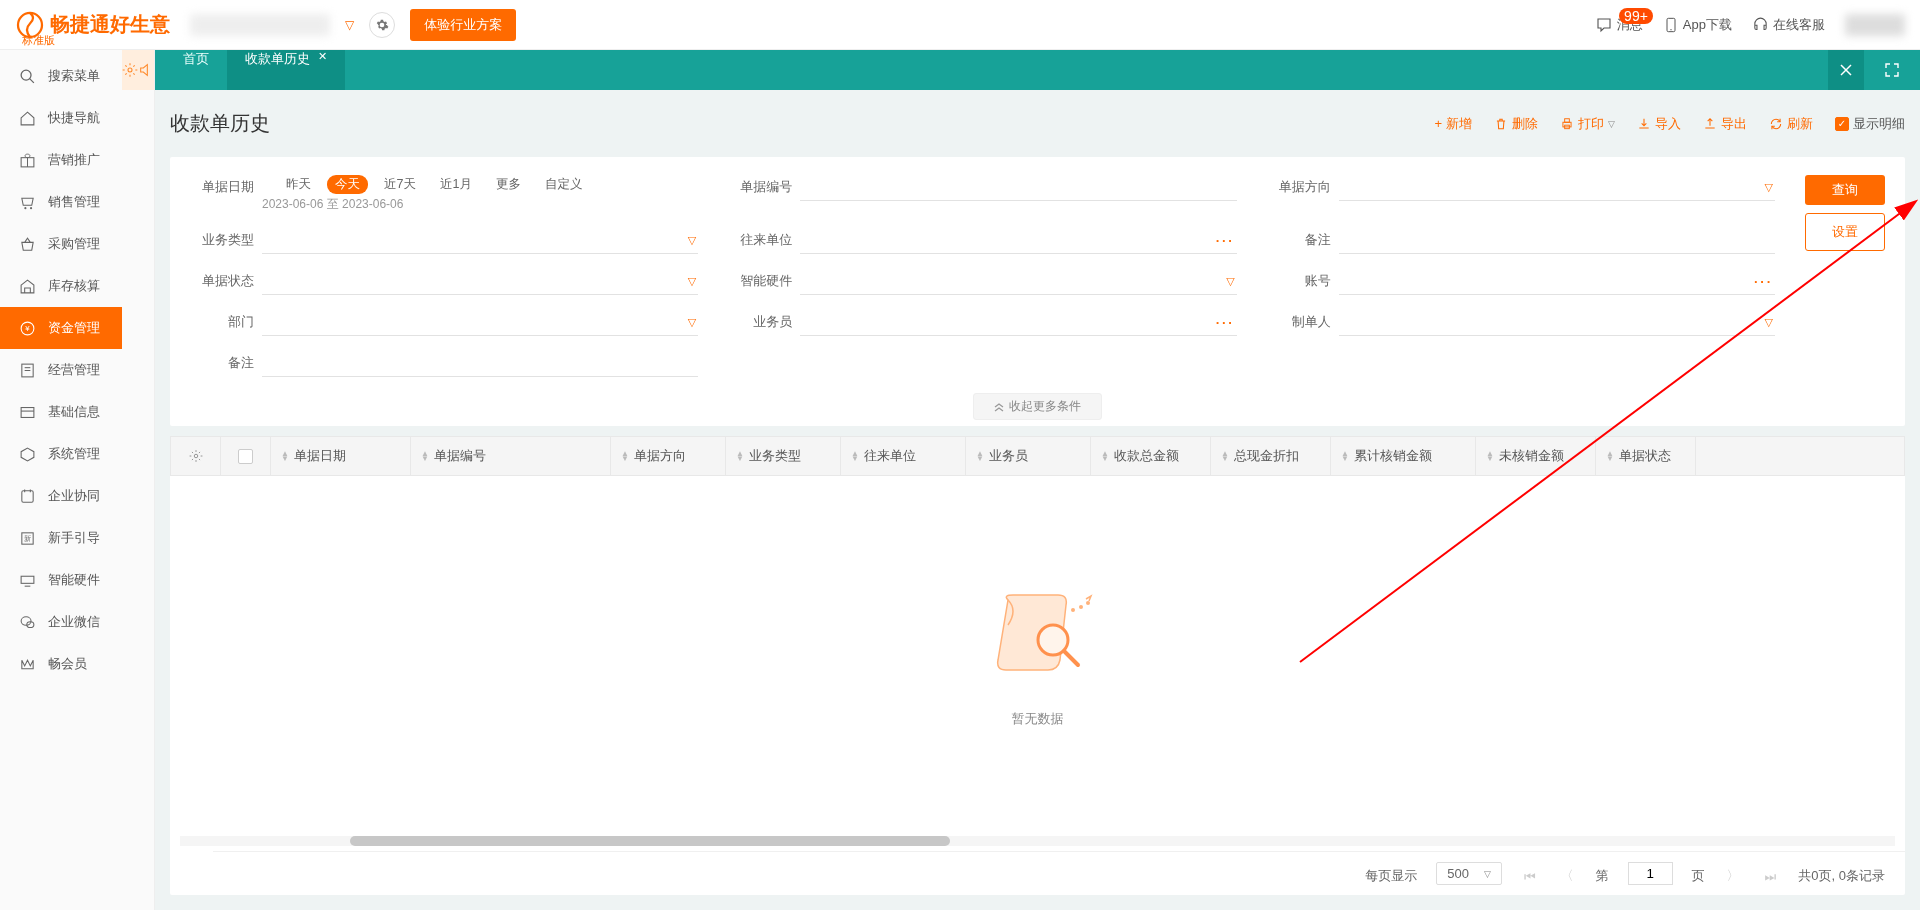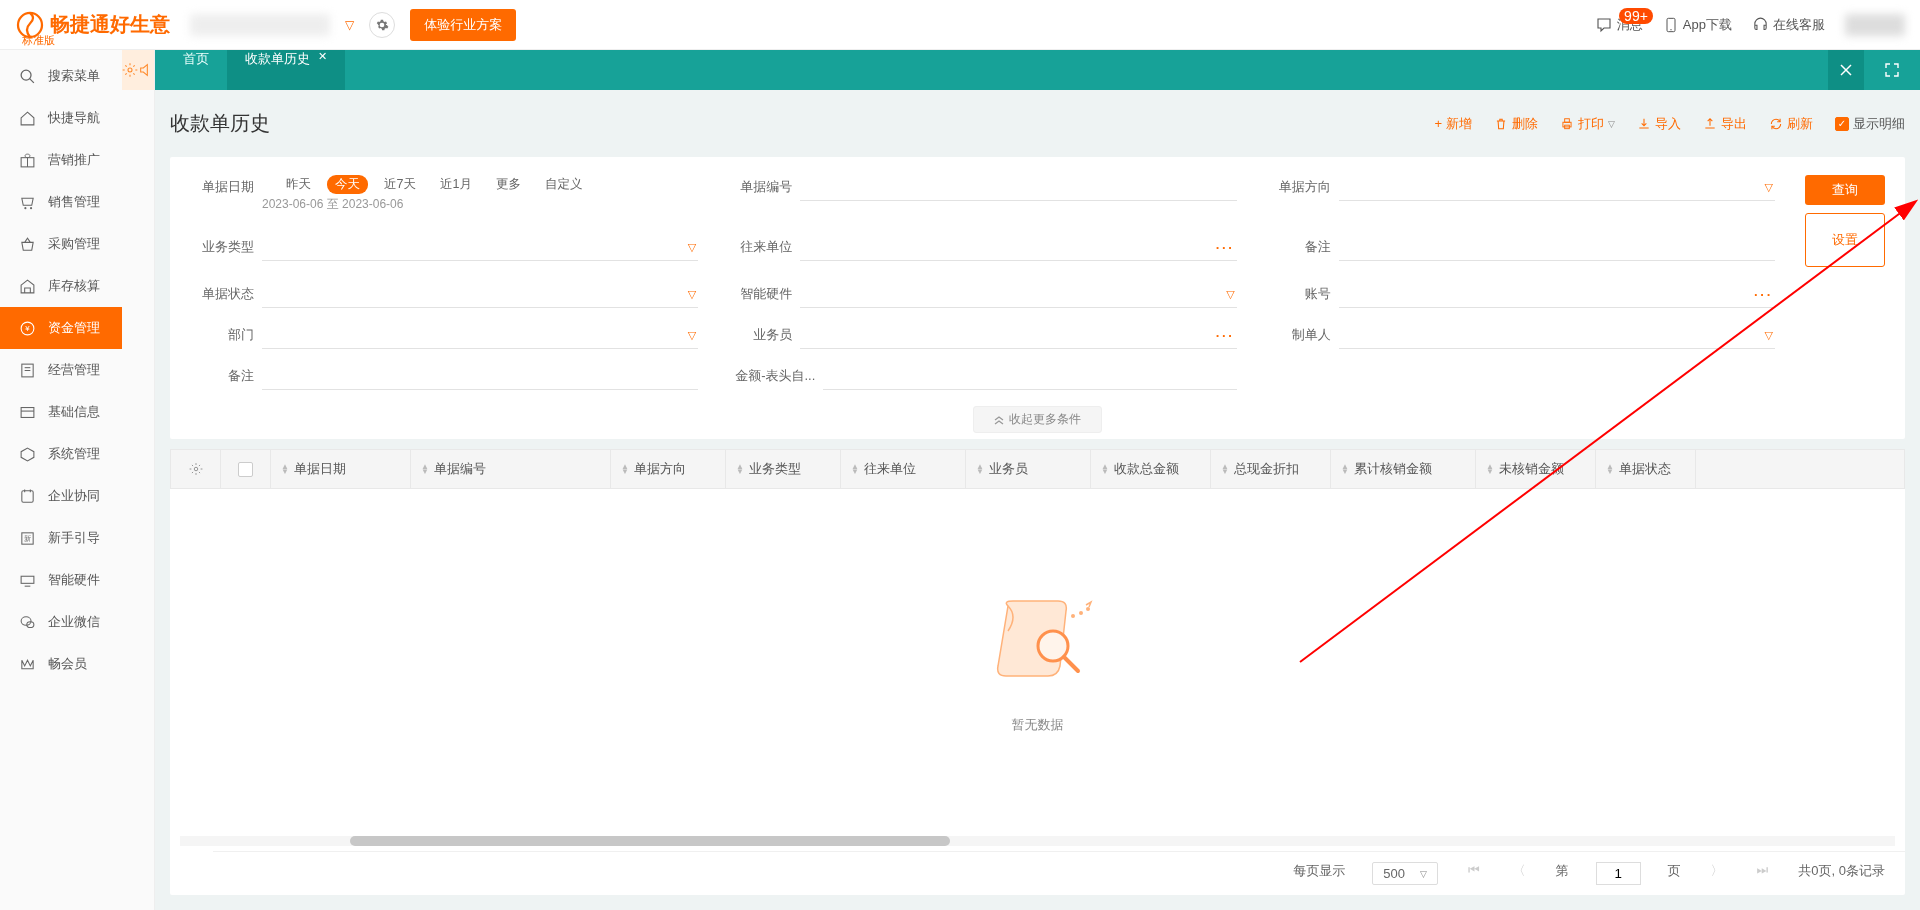--- a/index.html
+++ b/index.html
@@ -58,38 +58,38 @@
     .filter-label { width: 72px; text-align: right; padding-right: 8px; color: #666; padding-top: 3px;}
     .filter-control { flex: 1; border-bottom: 1px solid #e2e2e2; min-height: 26px; display: flex; align-items: center; position: relative; }
     .date-row { display: flex; gap: 8px; align-items: center; font-size: 12.5px; margin-left: 16px; }
     .date-chip { padding: 1px 8px; border-radius: 9px; cursor: pointer; color: #666; }
     .date-chip.active { background: #ff6a00; color: #fff; }
     .date-range-text { color: #999; font-size: 12px; margin-top: 2px;}
     .sel-caret { position: absolute; right: 2px; color: #ff6a00; font-size: 11px; }
     .dots { position: absolute; right: 2px; color: #ff6a00; letter-spacing: 2px; font-weight: bold;}
     .action-col { display: flex; flex-direction: column; gap: 8px; }
     .btn-orange { background: #ff6a00; color: #fff; padding: 6px 20px; border-radius: 3px; cursor: pointer; text-align: center; }
-    .btn-outline { border: 1px solid #ff6a00; color: #ff6a00; padding: 17px 20px; border-radius: 3px; cursor: pointer; text-align: center; background: #fff; position: relative;}
+    .btn-outline { border: 1px solid #ff6a00; color: #ff6a00; padding: 9px 20px; border-radius: 3px; cursor: pointer; text-align: center; background: #fff; position: relative;}
     .collapse-bar { text-align: center; padding: 6px 0; margin-top: 10px; }
     .collapse-pill { display: inline-flex; align-items: center; gap: 5px; background: #f5f5f5; padding: 4px 20px; border-radius: 3px; color: #888; font-size: 12px; cursor: pointer; border: 1px solid #eee;}
 
     
     .table-container { background: #fff; flex: 1; display: flex; flex-direction: column; border-radius: 2px; }
     .table-head { display: flex; background: #f5f5f5; border: 1px solid #e8e8e8; height: 40px; }
     .th { display: flex; align-items: center; padding: 0 10px; border-right: 1px solid #e8e8e8; color: #555; font-size: 13px; }
     .th .sort { display: inline-flex; flex-direction: column; margin-right: 5px; line-height: 5px; color: #bbb; font-size: 8px;}
     .th-gear { width: 50px; justify-content: center; }
     .th-check { width: 50px; justify-content: center; }
     .chk-empty { width: 15px; height: 15px; border: 1px solid #ccc; background: #fff; border-radius: 2px;}
     .th1 { width: 140px; } .th2 { width: 200px; } .th3 { width: 115px; } .th4 { width: 115px; } .th5 { width: 125px; } .th6 { width: 125px; } .th7 { width: 120px; } .th8 { width: 120px; } .th9 { width: 145px; } .th10 { width: 120px; } .th11 { width: 100px; } .th-op { flex: 1; justify-content: center; }
 
     .empty-zone { flex: 1; display: flex; flex-direction: column; align-items: center; justify-content: center; color: #888; }
     .empty-illus { width: 120px; height: 110px; position: relative; margin-bottom: 15px;}
 
-    .pagination { display: flex; align-items: flex-start; justify-content: flex-end; padding: 10px 20px; gap: 27px; border-top: 1px solid #f0f0f0; color: #666; margin-left: 43px; }
+    .pagination { display: flex; align-items: flex-end; justify-content: flex-end; padding: 10px 20px; gap: 19px; border-top: 1px solid #f0f0f0; color: #666; margin-left: 43px; }
     .page-sel { border: 1px solid #ddd; padding: 3px 10px; border-radius: 2px; display: flex; align-items: center; gap: 15px;}
     .page-input { width: 45px; border: 1px solid #ddd; padding: 3px; text-align: center;}
     .pg-btn { color: #ccc; cursor: pointer; padding: 0 3px;}
     .hscroll { height: 10px; background: #f5f5f5; position: relative; margin: 0 10px 5px;}
     .hscroll-thumb { position: absolute; left: 170px; width: 600px; height: 10px; background: #c7c7c7; border-radius: 5px;}
 
     .arrow-annotation {
       position: absolute;
       pointer-events: none;
       z-index: 100;
@@ -458,24 +458,20 @@
               <div class="filter-control">
                 <span class="sel-caret">▽</span>
               </div>
             </div>
           <div></div>
 
           <div class="filter-item">
               <span class="filter-label">备注</span>
               <div class="filter-control"></div>
             </div>
-          <div class="filter-item">
-              <span class="filter-label" style="width:95px">金额-表头自...</span>
-              <div class="filter-control"></div>
-            </div>
           <div></div>
             <div></div>
         </div>
         <div class="collapse-bar">
           <div class="collapse-pill">
             <svg width="10" height="10" viewBox="0 0 10 10">
                 <path d="M1 5l4-3 4 3M1 9l4-3 4 3" fill="none" stroke="#999" stroke-width="1.3"></path>
               </svg>
             <span>收起更多条件</span>
           </div>

